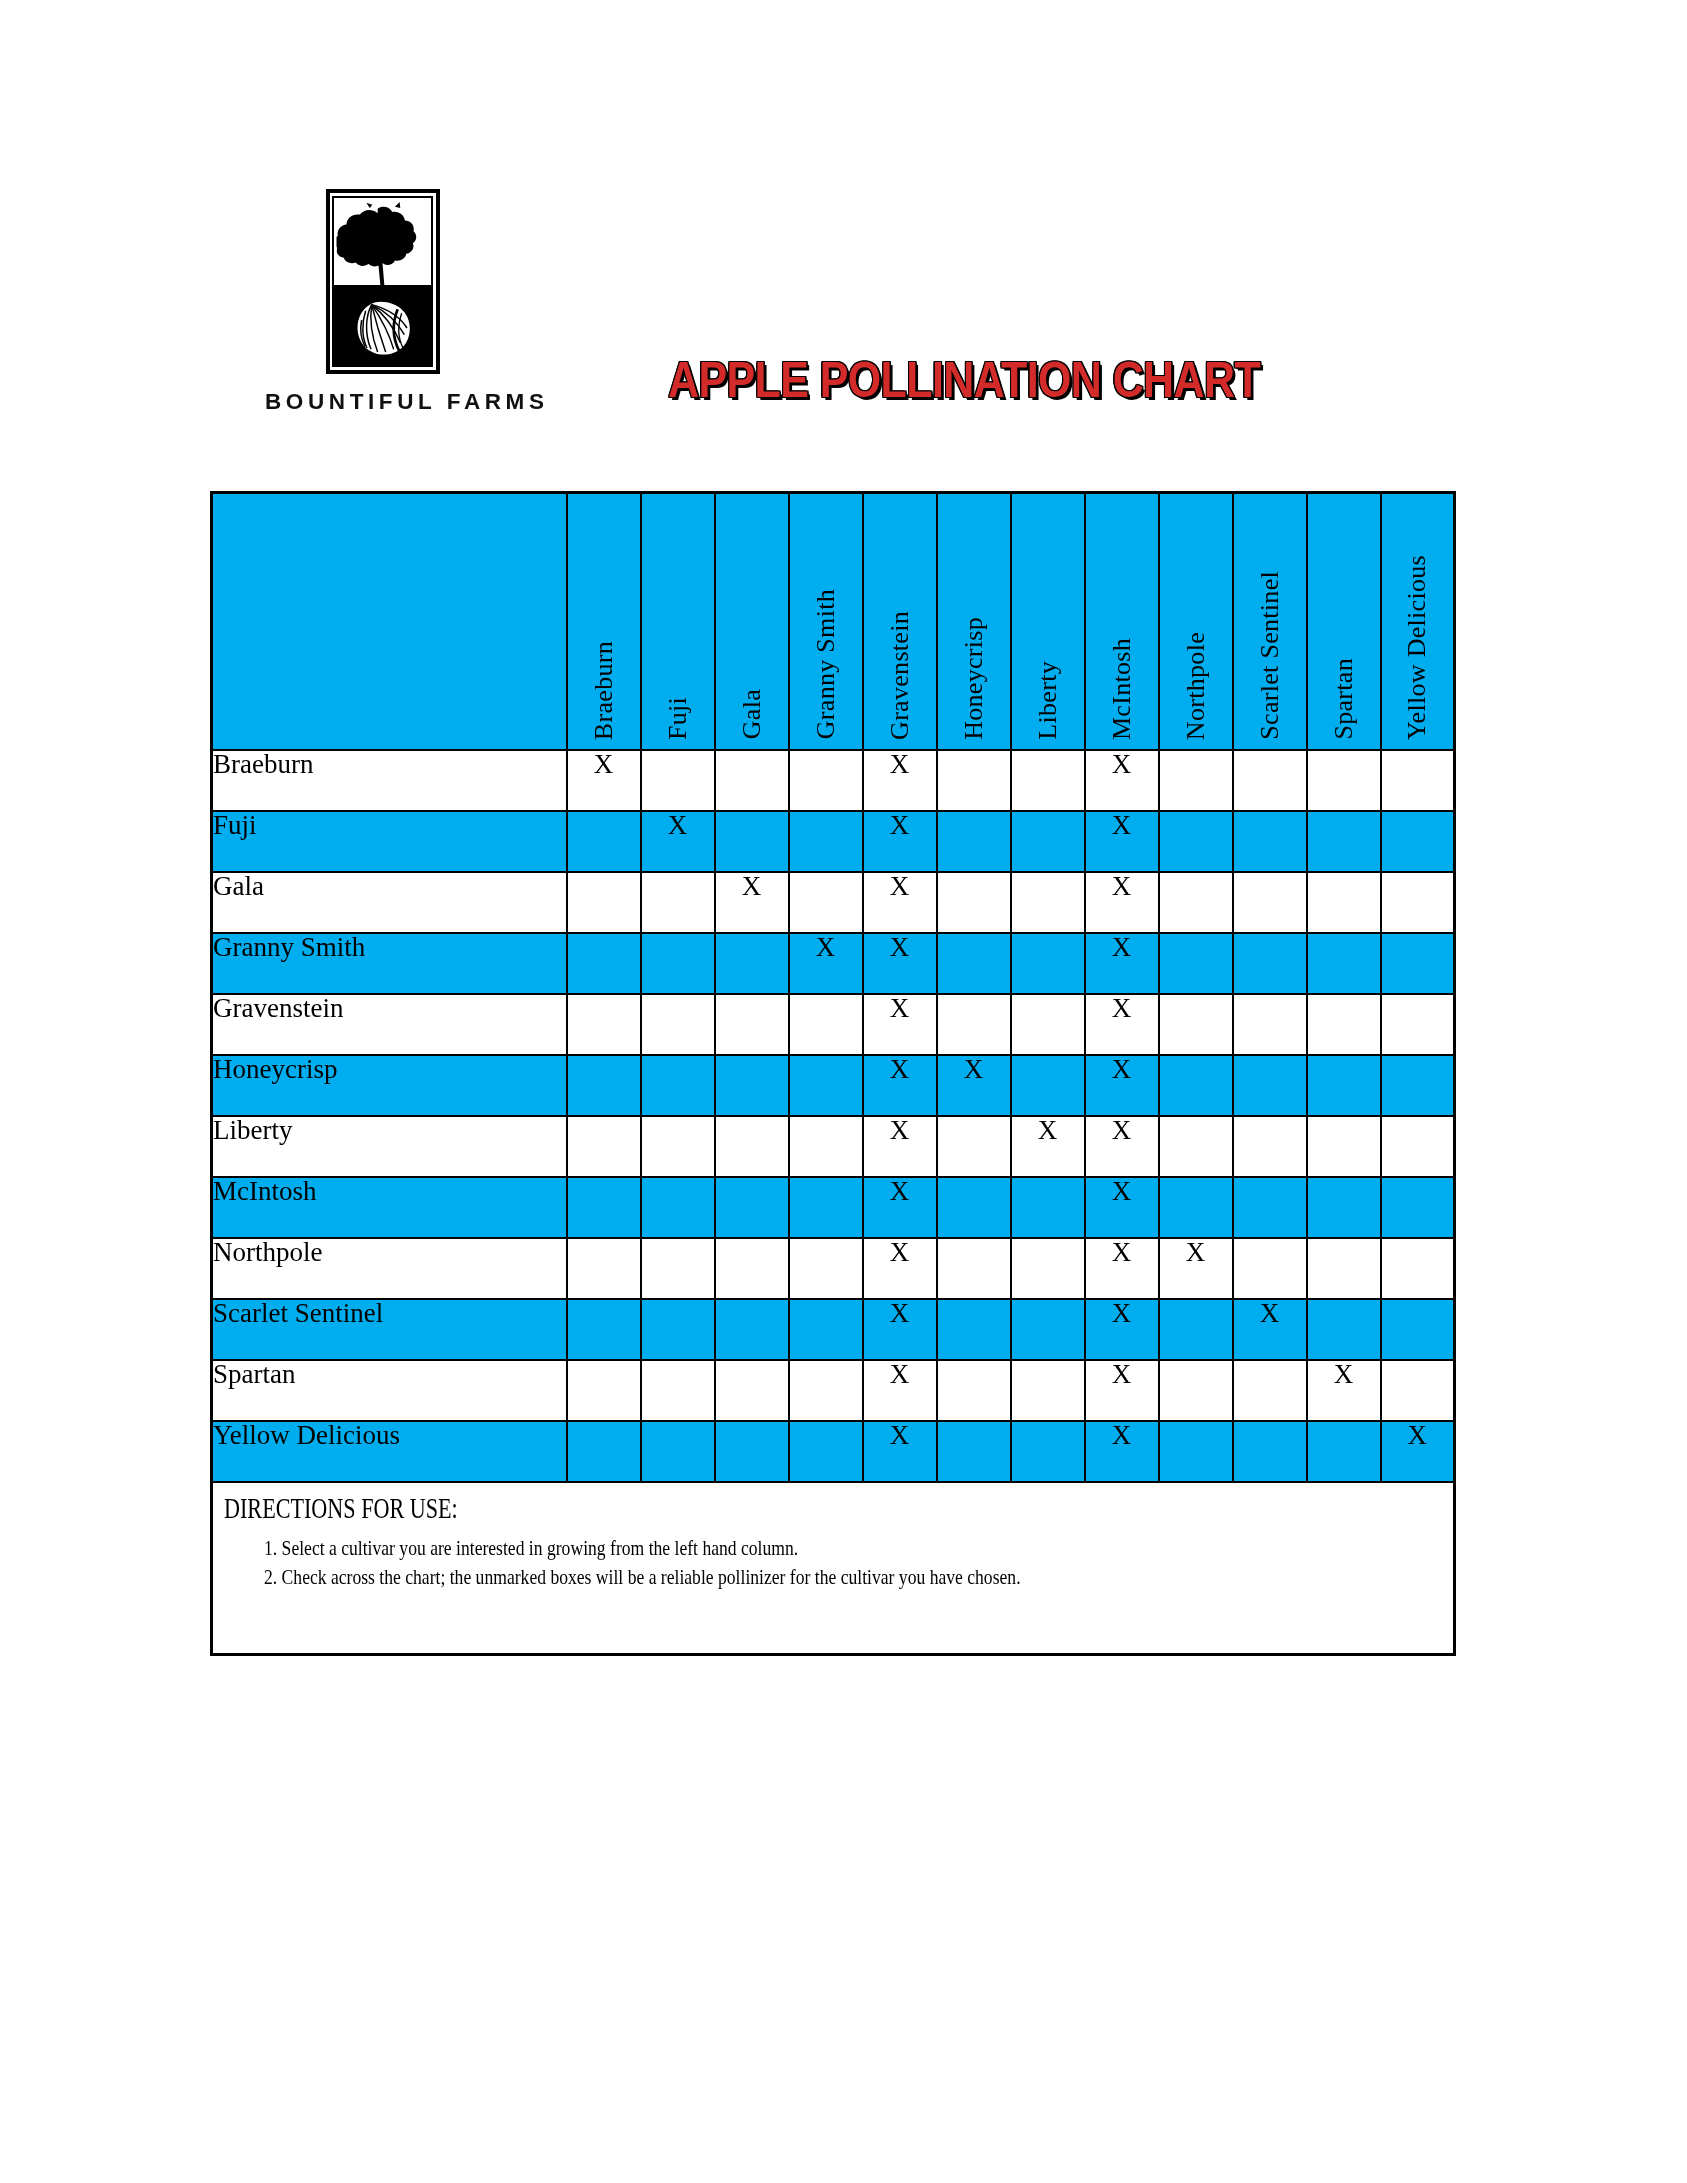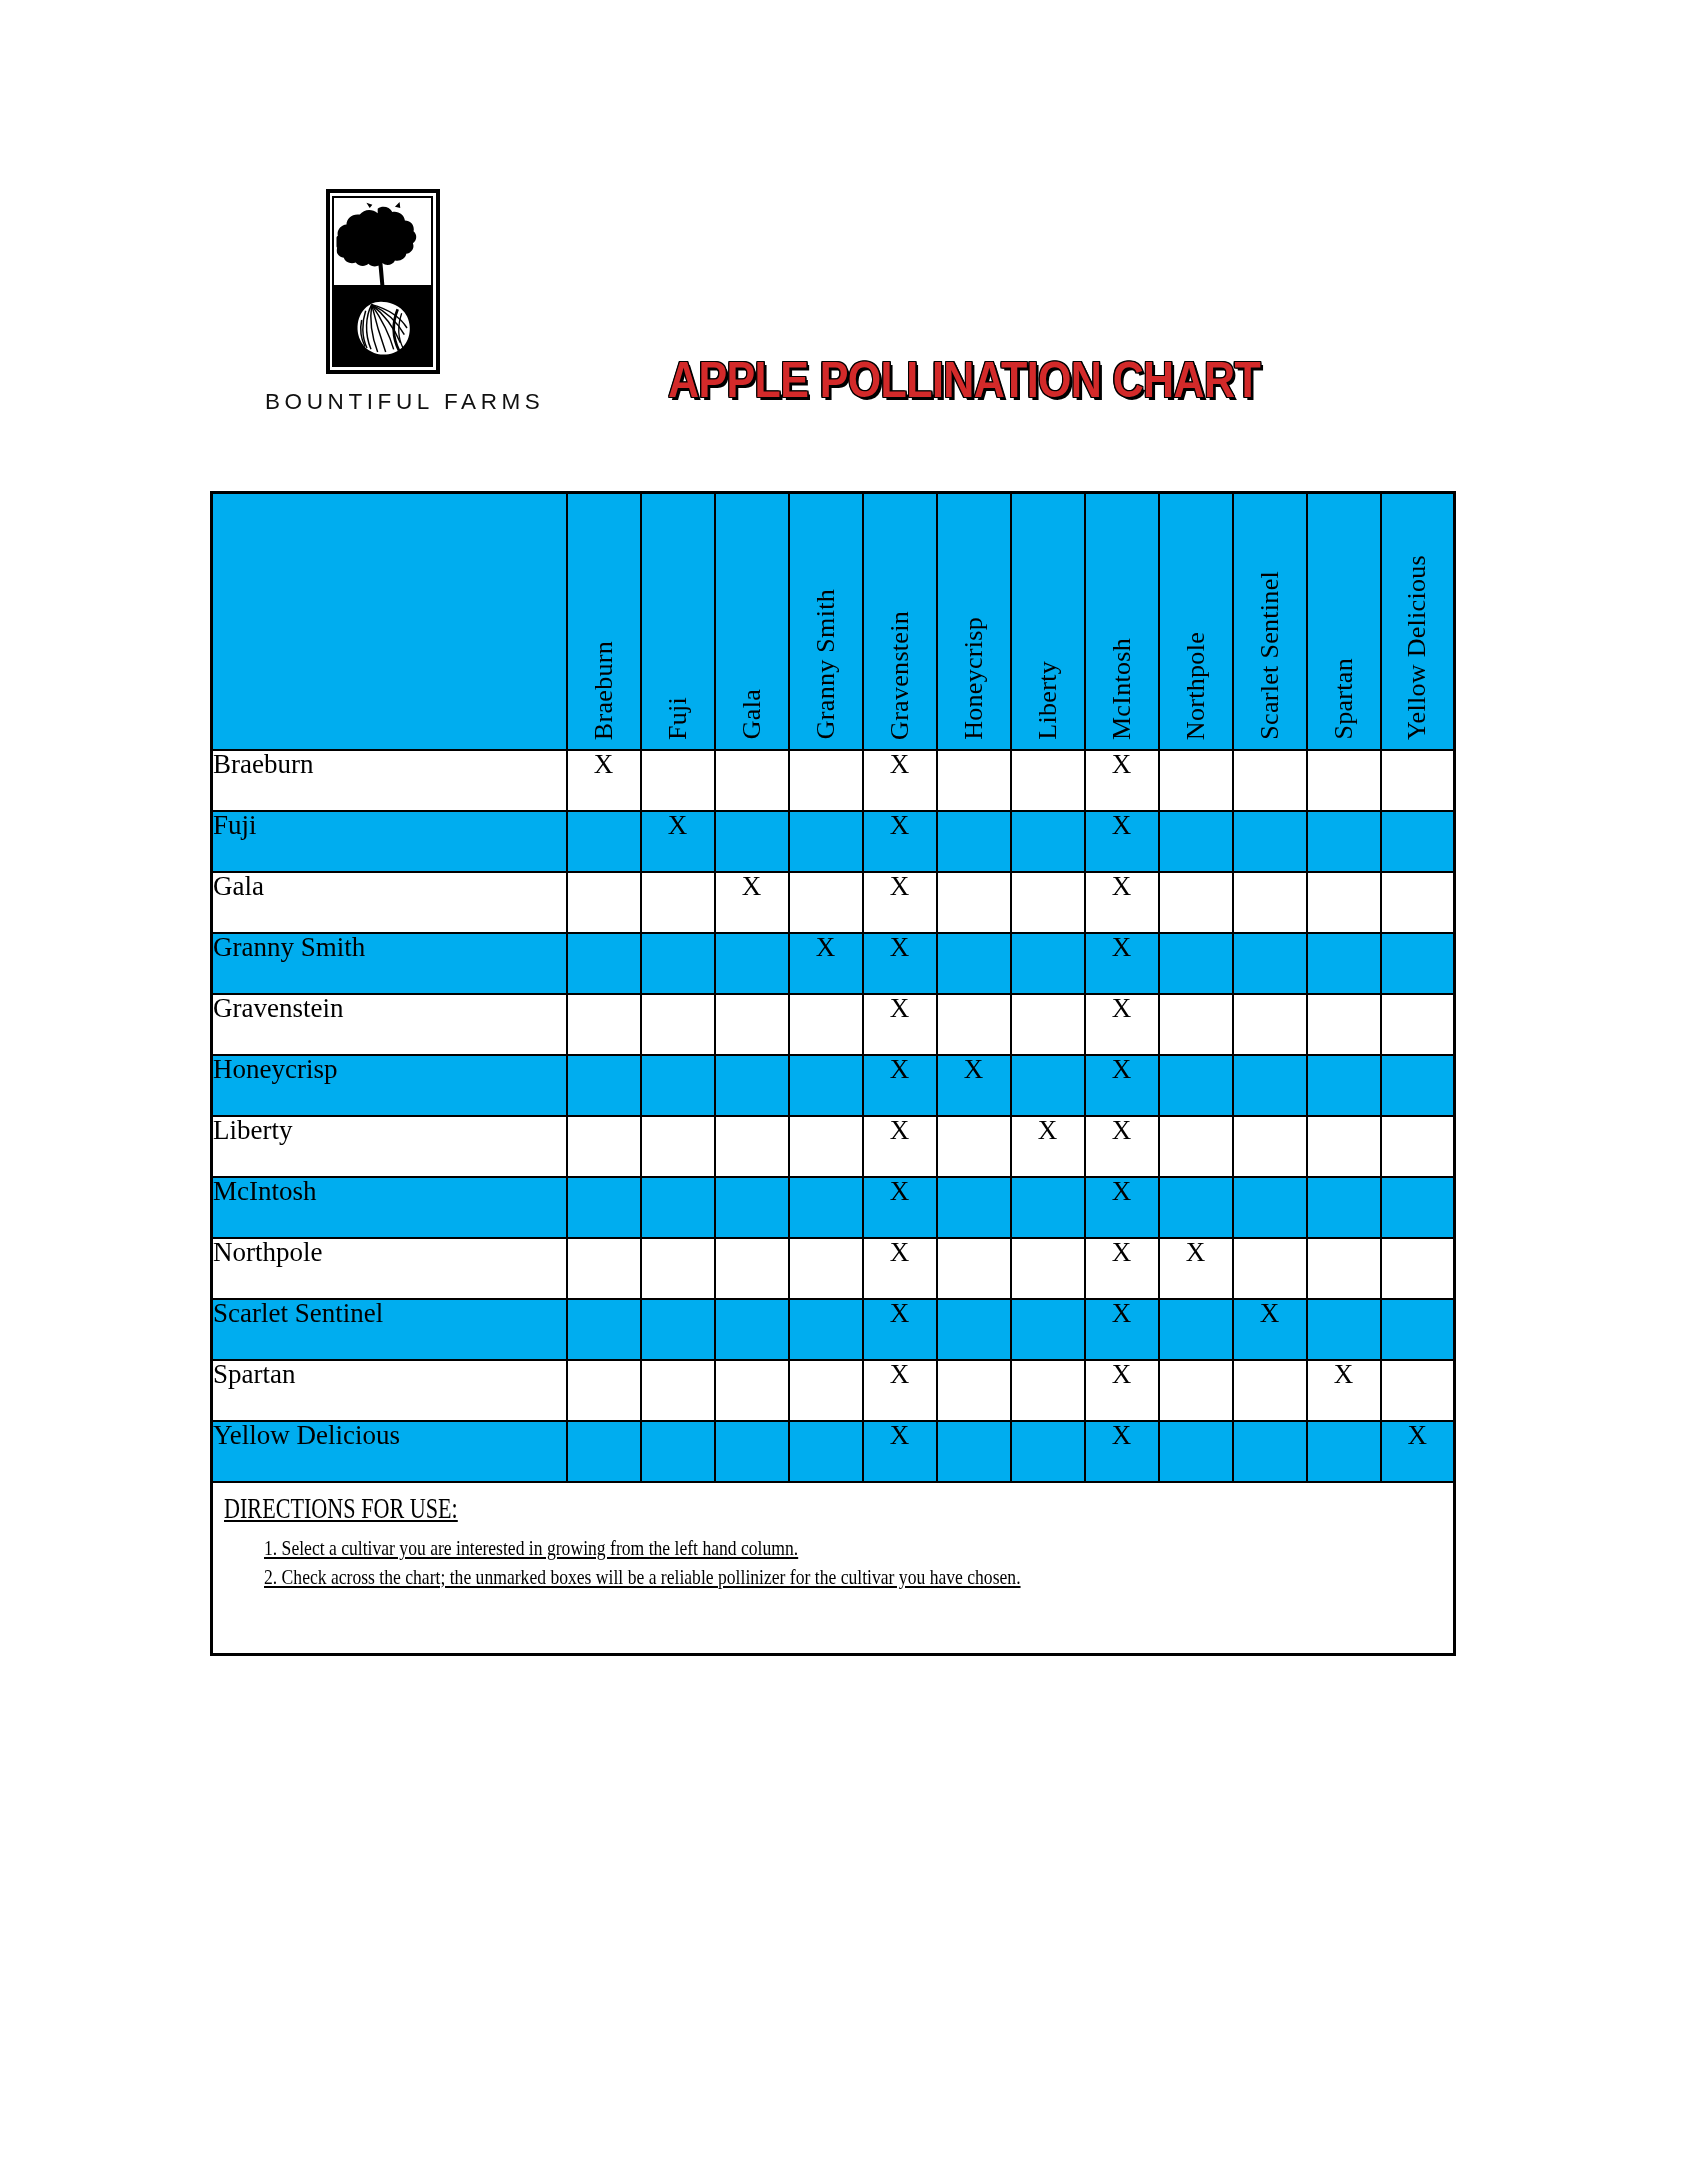--- a/index.html
+++ b/index.html
@@ -67,21 +67,21 @@
     left: 50%;
     transform: translateX(-50%);
   }
   #logo-top svg { bottom: 0; }
   #logo-bottom svg { top: 14%; }
 
   #brand-name {
     margin-top: 14.6px;
     font-family: "Liberation Sans", "DejaVu Sans", sans-serif;
     font-size: 22.5px;
-    font-weight: 400;
+    font-weight: 700;
     letter-spacing: 4.6px;
     color: #111111;
     white-space: nowrap;
   }
 
   #chart-title {
     position: absolute;
     left: 668px;
     top: 355px;
     font-family: "Liberation Sans", "DejaVu Sans", sans-serif;
@@ -170,21 +170,20 @@
     padding-top: 8px;
     color: #000000;
   }
 
   
   tr#directions-row td {
     background: #ffffff;
     vertical-align: top;
     padding: 10.6px 0 20px 10.6px;
     height: 139px;
-    text-decoration: underline;
   }
   #directions-title {
     font-size: 28.4px;
     line-height: 1.05;
     color: #000000;
     font-family: "Liberation Serif", "DejaVu Serif", serif;
     transform: scaleX(0.78);
     transform-origin: left center;
     white-space: nowrap;
   }

